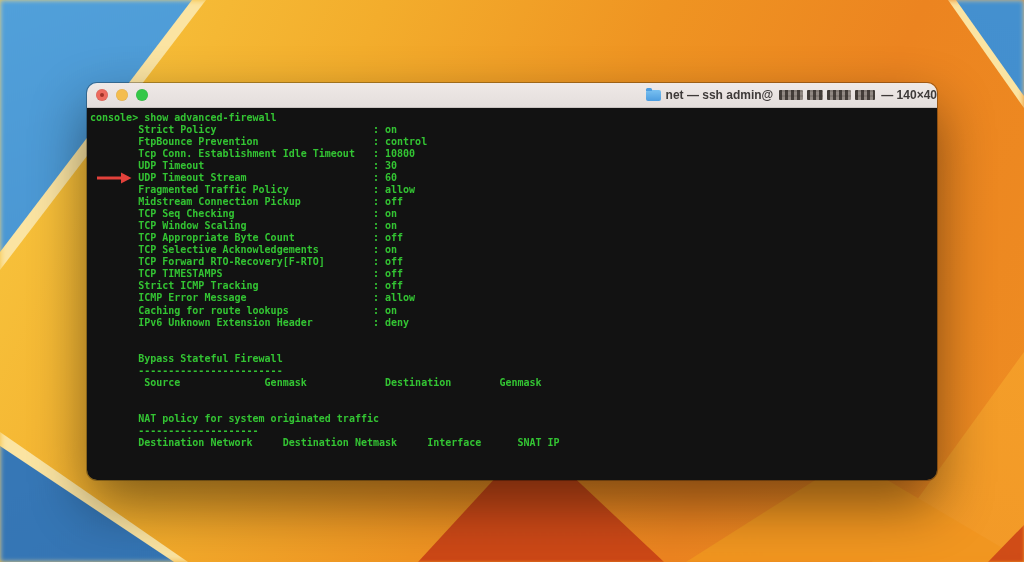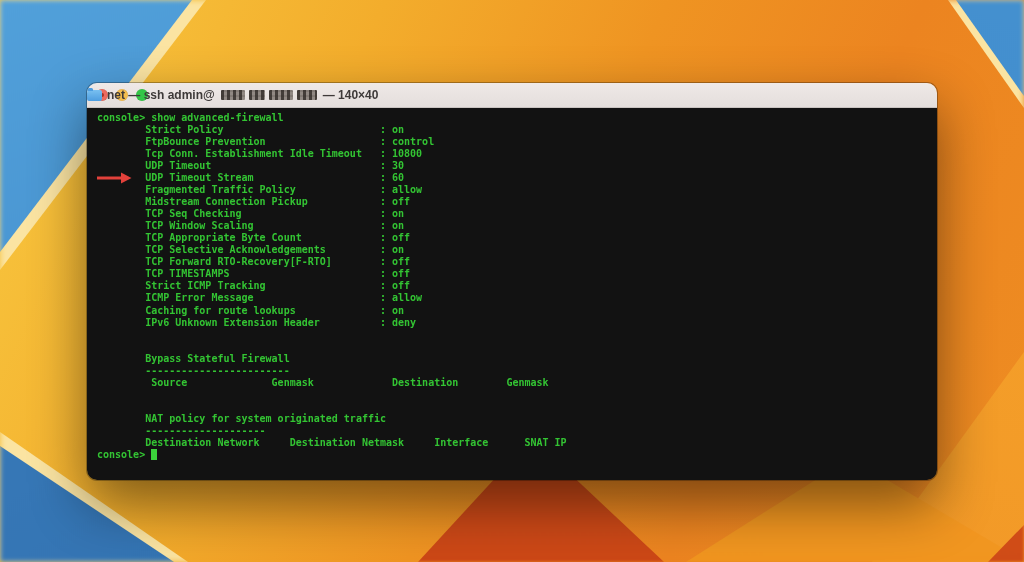--- a/index.html
+++ b/index.html
@@ -32,38 +32,38 @@
     overflow:hidden;box-shadow:0 24px 55px rgba(0,0,0,.48),0 0 0 1px rgba(0,0,0,.28);}
   .titlebar{position:relative;height:25px;
     background:linear-gradient(180deg,#efe9e7,#e4dedc);
     border-bottom:1px solid #c9c3c1;box-sizing:border-box;}
   .traffic{position:absolute;left:9px;top:0;bottom:0;display:flex;align-items:center;gap:8px;}
   .tl{width:12px;height:12px;border-radius:50%;display:flex;align-items:center;justify-content:center;}
   .tl-close{background:var(--tl-red,#ed6a5e);box-shadow:inset 0 0 1px rgba(0,0,0,.25);}
   .tl-close::after{content:"";width:4px;height:4px;border-radius:50%;background:#a03228;}
   .tl-min{background:var(--tl-yellow,#f4bd4e);box-shadow:inset 0 0 1px rgba(0,0,0,.2);}
   .tl-zoom{background:var(--tl-green,#34c748);box-shadow:inset 0 0 1px rgba(0,0,0,.2);}
-  .title-center{position:absolute;inset:0;display:flex;align-items:center;justify-content:flex-start;gap:5px;
+  .title-center{position:absolute;inset:0;display:flex;align-items:center;justify-content:flex-end;gap:5px;
     font-size:12px;font-weight:bold;color:var(--title-text,#3e3a39);}
   .folder{position:relative;width:15px;height:11px;border-radius:2px;
     background:linear-gradient(180deg,#79c0f0,#4d9de0);margin-top:1px;}
   .folder::before{content:"";position:absolute;top:-2px;left:0;width:6px;height:3px;
     border-radius:1.5px 1.5px 0 0;background:#4d9de0;}
   .redacted{display:inline-flex;align-items:center;gap:4px;margin:0 1px;}
   .redacted i{display:inline-block;height:10px;border-radius:1px;
     background:
       repeating-linear-gradient(90deg,rgba(60,54,50,.9) 0 3px,rgba(150,142,136,.55) 3px 6px),
       repeating-linear-gradient(0deg,#8a827d 0 3px,#6b635e 3px 5px);}
   .redacted i:nth-child(1){width:24px;}
   .redacted i:nth-child(2){width:16px;}
   .redacted i:nth-child(3){width:24px;}
   .redacted i:nth-child(4){width:20px;}
 
   .screen{position:relative;height:372px;box-sizing:border-box;
-    background:var(--term-bg,#121212);padding:4px 6px 0 10px;cursor:text;}
+    background:var(--term-bg,#121212);padding:4px 6px 0 3px;cursor:text;}
   .screen pre{margin:0;font-family:"DejaVu Sans Mono",monospace;font-size:10px;
     font-weight:bold;line-height:12.03px;color:var(--term-green,#33c433);white-space:pre;}
   .cursor{display:inline-block;width:6px;height:11px;vertical-align:-2px;
     background:var(--cursor-green,#3bd33b);}
   .arrow{position:absolute;left:9px;top:64px;}
   .arrow line{stroke:var(--arrow-red,#e2413b);}
   .arrow polygon{fill:var(--arrow-red,#e2413b);}
 </style>
 </head>
 <body>
@@ -124,20 +124,19 @@
 
         Bypass Stateful Firewall
         ------------------------
          Source              Genmask             Destination        Genmask
 
 
         NAT policy for system originated traffic
         --------------------
         Destination Network     Destination Netmask     Interface      SNAT IP
 </pre>
-      <pre><span>console&gt; </span><span class="cursor"></span></pre>
       <svg class="arrow" width="36" height="12" viewBox="0 0 36 12">
         <line x1="1" y1="6" x2="26" y2="6" stroke-width="3.2"></line>
         <polygon points="25,0.5 35.5,6 25,11.5"></polygon>
       </svg>
     </div>
   </div>
 </div>
 
 </body></html>

